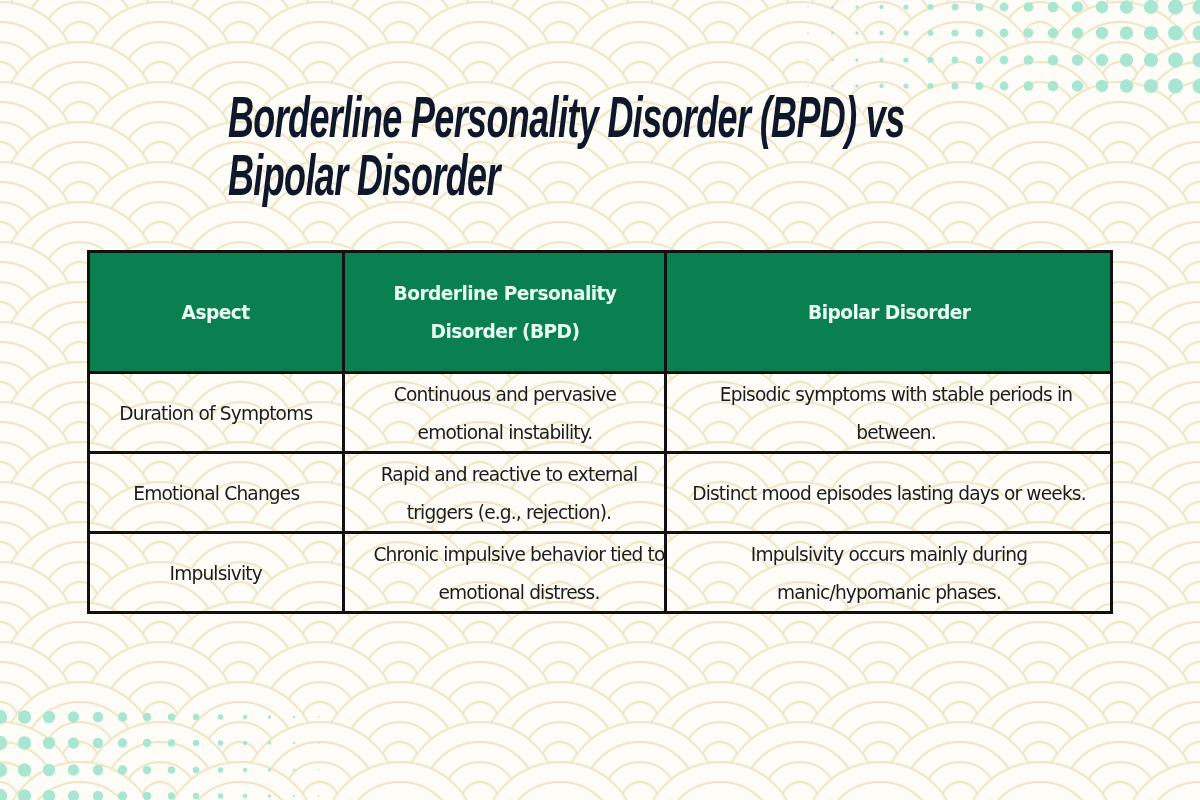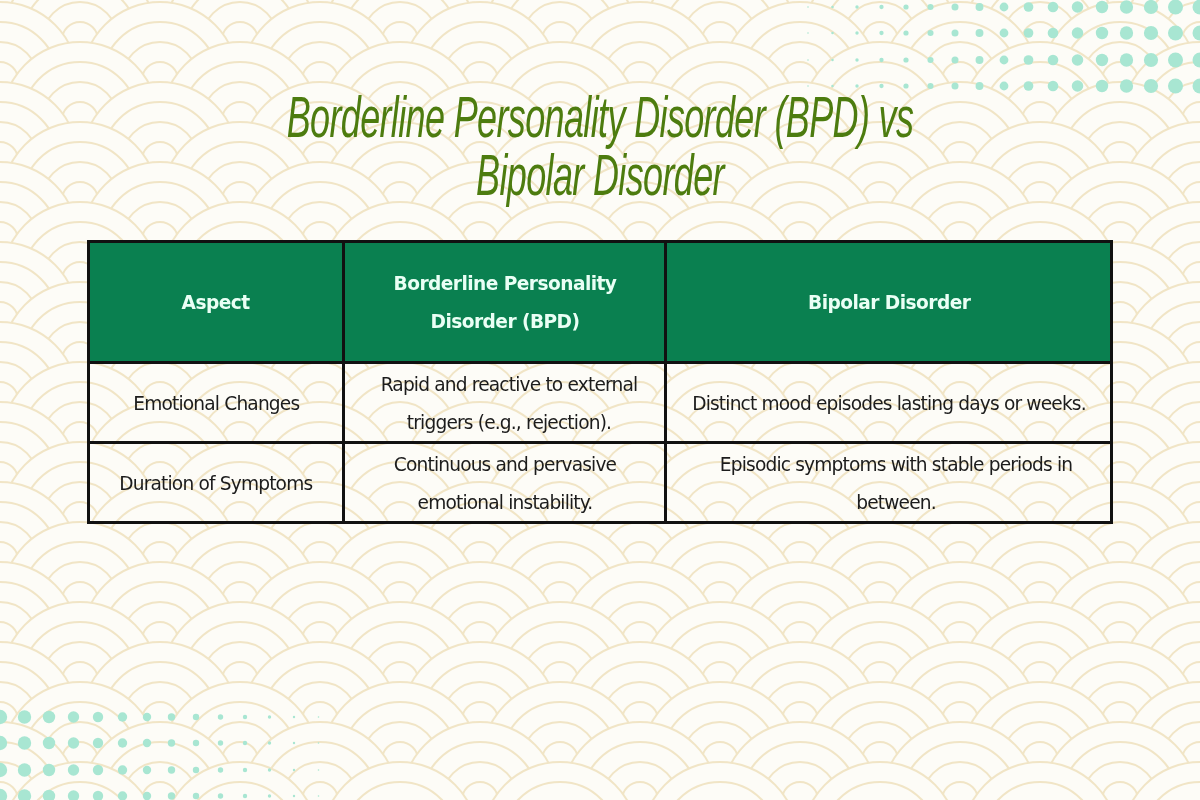--- a/index.html
+++ b/index.html
@@ -22,40 +22,39 @@
   }
   .dots {
     position: absolute;
     z-index: 1;
   }
   .title {
     position: absolute;
     left: 0;
     top: 88px;
     width: 1200px;
-    text-align: center;
     z-index: 2;
-    color: #4d7c0f;
+    color: #0f172a;
     font-family: "Liberation Sans", sans-serif;
-    font-weight: normal;
+    font-weight: bold;
     font-style: italic;
   }
   .title-line {
     display: block;
     font-size: 58px;
     line-height: 58px;
     letter-spacing: -1px;
     transform: scaleX(0.62);
     transform-origin: center;
     white-space: nowrap;
   }
   .comp-table {
     position: absolute;
     left: 87px;
-    top: 240px;
+    top: 250px;
     width: 1026px;
     border-collapse: collapse;
     z-index: 2;
     table-layout: fixed;
   }
   .comp-table th, .comp-table td {
     border: 3px solid #111111;
     text-align: center;
     vertical-align: middle;
     padding: 0 4px;
@@ -272,23 +271,28 @@
   </colgroup>
   <thead>
     <tr>
       <th><span class="cell-text">Aspect</span></th>
       <th><span class="cell-text" style="width:270px;">Borderline Personality Disorder (BPD)</span></th>
       <th><span class="cell-text">Bipolar Disorder</span></th>
     </tr>
   </thead>
   <tbody>
     <tr>
+      <td><span class="cell-text" style="white-space:nowrap;">Duration of Symptoms</span></td>
+      <td><span class="cell-text" style="width:290px;">Continuous and pervasive emotional instability.</span></td>
+      <td><span class="cell-text" style="width:450px;">Episodic symptoms with stable periods in between.</span></td>
+    </tr>
+    <tr>
       <td><span class="cell-text">Emotional Changes</span></td>
       <td><span class="cell-text" style="width:320px;">Rapid and reactive to external triggers (e.g., rejection).</span></td>
       <td><span class="cell-text" style="width:430px;">Distinct mood episodes lasting days or weeks.</span></td>
     </tr>
     <tr>
-      <td><span class="cell-text" style="white-space:nowrap;">Duration of Symptoms</span></td>
-      <td><span class="cell-text" style="width:290px;">Continuous and pervasive emotional instability.</span></td>
-      <td><span class="cell-text" style="width:450px;">Episodic symptoms with stable periods in between.</span></td>
+      <td><span class="cell-text">Impulsivity</span></td>
+      <td><span class="cell-text" style="width:340px;">Chronic impulsive behavior tied to emotional distress.</span></td>
+      <td><span class="cell-text" style="width:390px;">Impulsivity occurs mainly during manic/hypomanic phases.</span></td>
     </tr>
   </tbody>
 </table>
 
 </body></html>

